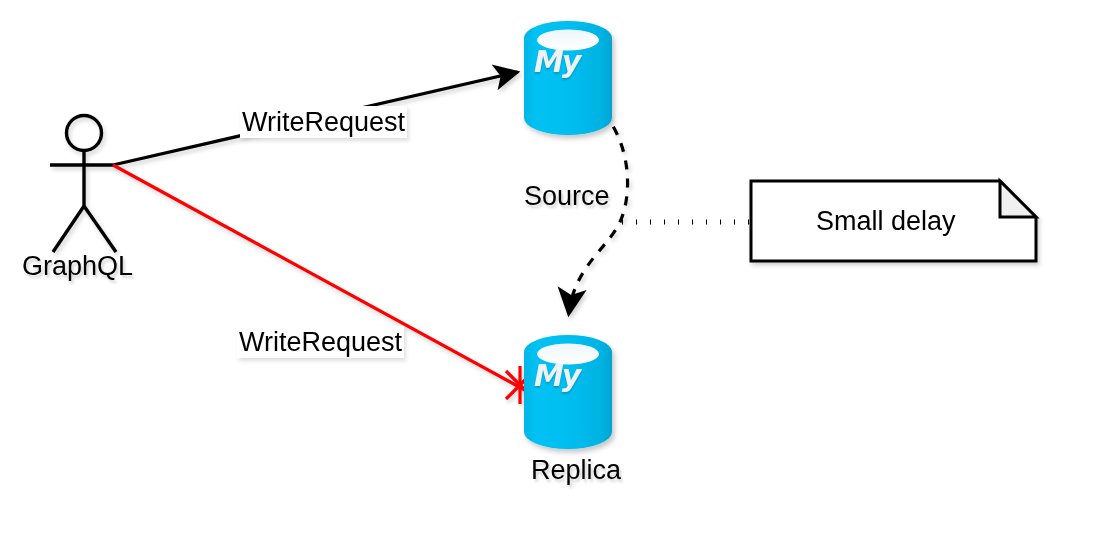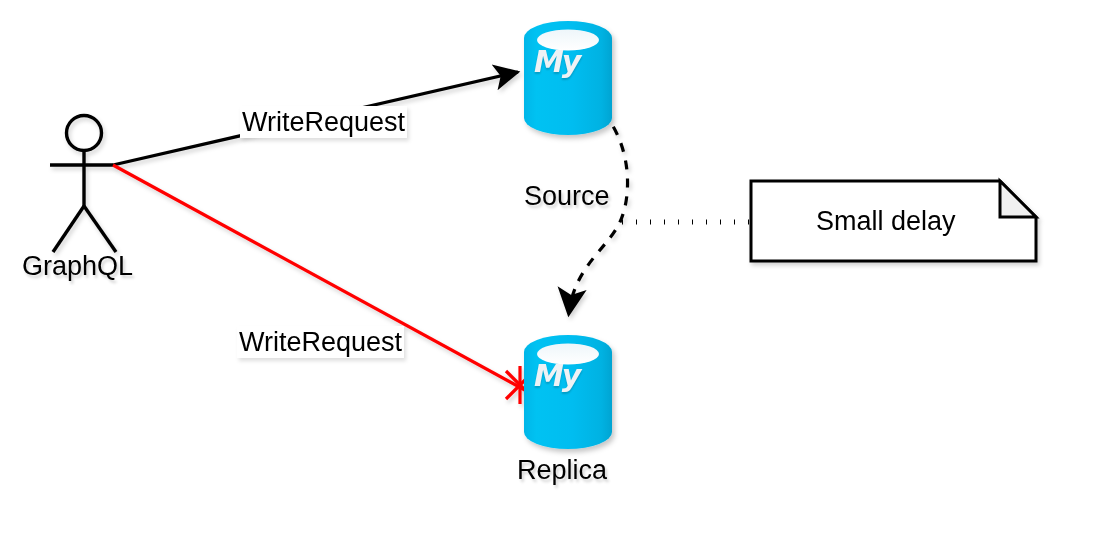--- a/index.html
+++ b/index.html
@@ -156,21 +156,21 @@
                L 1036 261
                L 751 261 Z" fill="#ffffff" stroke="#000000" stroke-width="3"></path>
       <path d="M 1000 181 L 1036 217 L 1000 217 Z" fill="#f0f0f0" stroke="#000000" stroke-width="3" stroke-linejoin="miter"></path>
     </g>
   </svg>
 
   <div class="node-label" style="left:22px; top:250px;">GraphQL</div>
 
   <div class="node-label" style="left:524px; top:136px;margin-top:44px;">Source</div>
 
-  <div class="node-label" style="left:517px; top:454px;">Replica</div>
+  <div class="node-label" style="left:531px; top:454px;">Replica</div>
 
   <div class="db-my" style="left:534px; top:44px;">My</div>
 
   <div class="db-my" style="left:534px; top:358px;">My</div>
 
   <div class="edge-label" style="left:240px; top:106px;">WriteRequest</div>
 
   <div class="edge-label" style="left:237px; top:326px;">WriteRequest</div>
 
   <div class="note-text" style="left:816px; top:205px;">Small delay</div>

